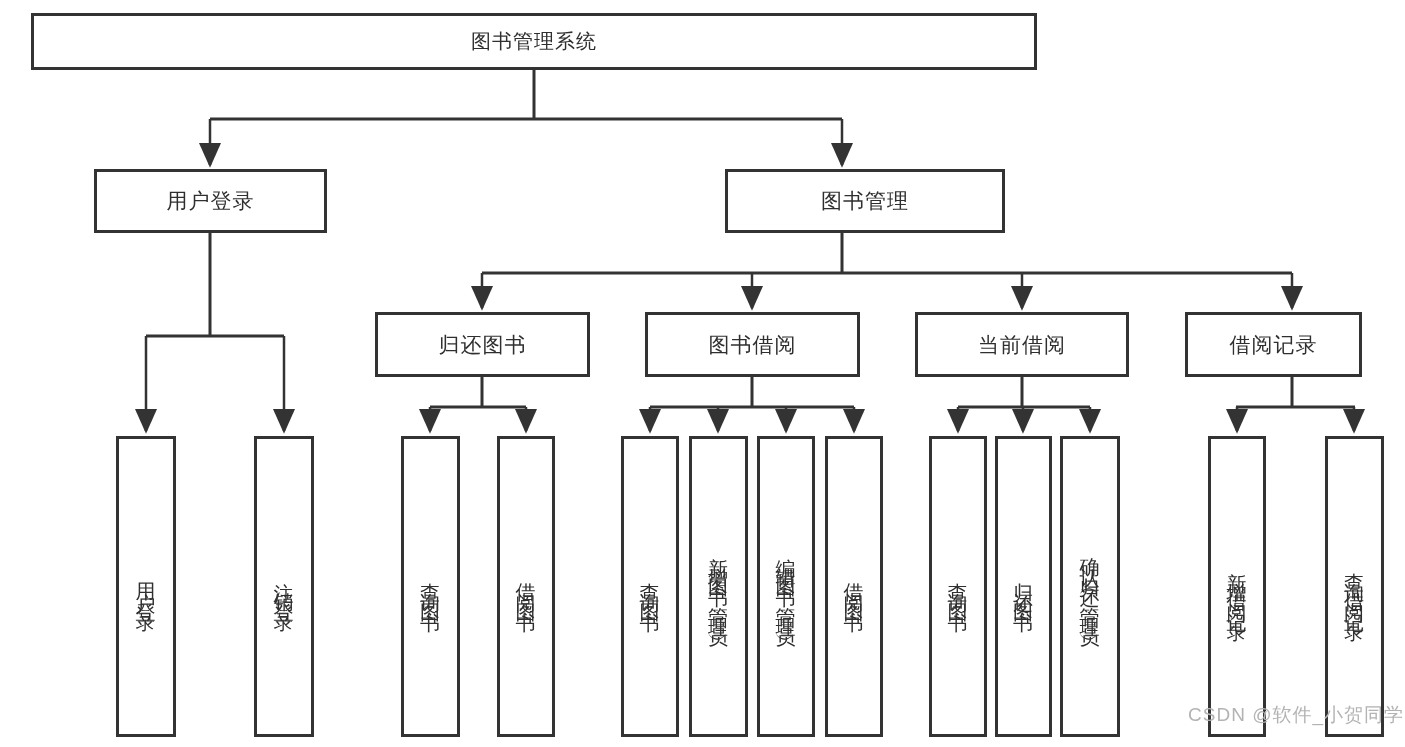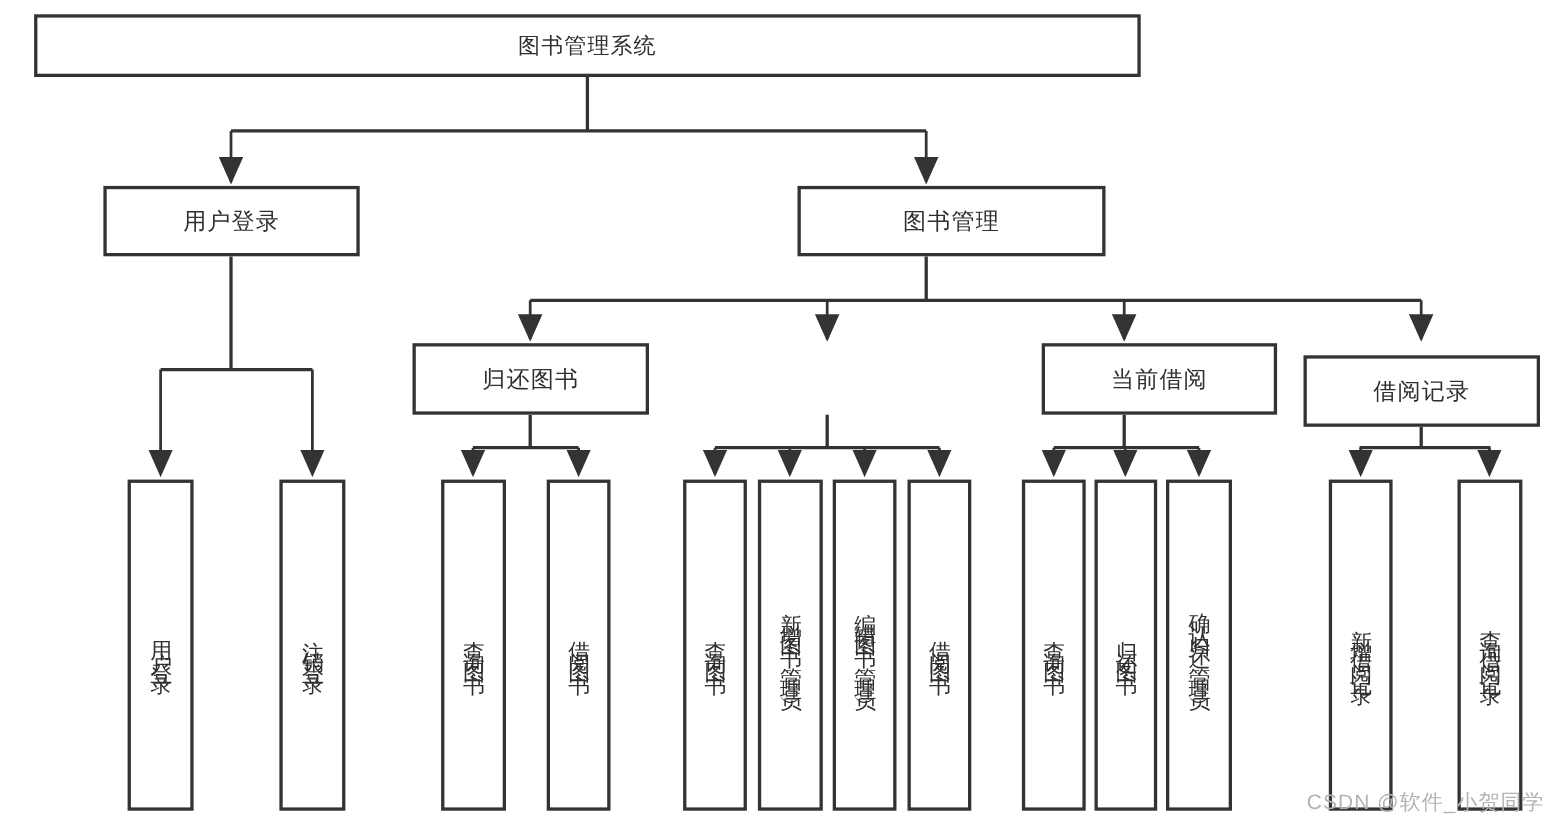--- a/index.html
+++ b/index.html
@@ -29,21 +29,21 @@
   .root{font-size:20px;}
   .leaf{font-size:20px;}
   .leaf .lbl{
     writing-mode:vertical-rl;
     text-orientation:mixed;
     letter-spacing:10px;
     line-height:1;
     white-space:nowrap;
   }
   .watermark{
-    position:absolute;right:13px;bottom:5px;
+    position:absolute;right:13px;bottom:19px;
     font-size:19px;letter-spacing:1px;
     color:var(--watermark);
   }
 </style>
 </head>
 <body>
 
 <div class="stage">
 
   <svg class="wires" width="1405" height="747" viewBox="0 0 1405 747">
@@ -91,24 +91,27 @@
   <div class="node hnode" style="left:82px;top:169px;width:233px;height:64px">
     <span class="lbl">用户登录</span>
   </div>
   <div class="node hnode" style="left:713px;top:169px;width:280px;height:64px">
     <span class="lbl">图书管理</span>
   </div>
 
   <div class="node hnode" style="left:363px;top:312px;width:215px;height:65px">
     <span class="lbl">归还图书</span>
   </div>
-  <div class="node hnode" style="left:935px;top:312px;width:214px;height:65px">
+  <div class="node hnode" style="left:633px;top:312px;width:215px;height:65px">
+    <span class="lbl">图书借阅</span>
+  </div>
+  <div class="node hnode" style="left:903px;top:312px;width:214px;height:65px">
     <span class="lbl">当前借阅</span>
   </div>
-  <div class="node hnode" style="left:1173px;top:323px;width:215px;height:65px">
+  <div class="node hnode" style="left:1173px;top:312px;width:177px;height:65px">
     <span class="lbl">借阅记录</span>
   </div>
 
   <div class="node leaf" style="left:104px;top:436px;width:60px;height:301px">
     <span class="lbl">用户登录</span>
   </div>
   <div class="node leaf" style="left:242px;top:436px;width:60px;height:301px">
     <span class="lbl">注销登录</span>
   </div>
 

